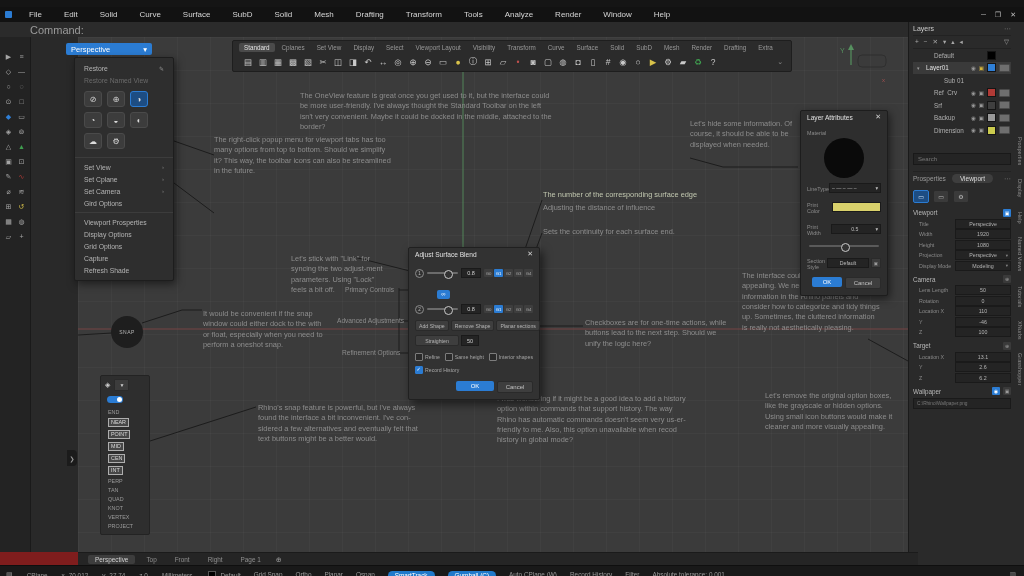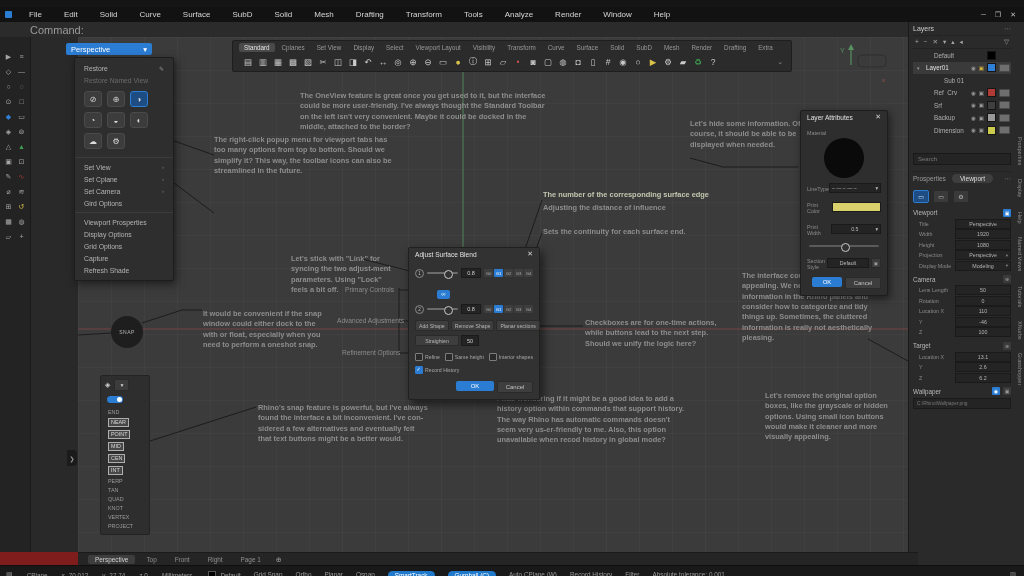--- a/index.html
+++ b/index.html
@@ -41,21 +41,21 @@
           box-shadow:2px 3px 8px rgba(0,0,0,.5);padding:4px 0;font-size:6.8px;color:#b4b4b4;}
   .vpitem{display:flex;align-items:center;justify-content:space-between;padding:2.5px 9px;}
   .vpitem .sub{color:#808080;font-size:6px;}
   .vpitem.dis{color:#6a6a6a;}
   .vpsep{height:1px;background:#3c3c3c;margin:3px 0;}
   .dmgrid{display:flex;flex-wrap:wrap;gap:5px;padding:5px 9px;width:80px;}
   .dmico{width:16px;height:14px;background:#3c3c3c;border:1px solid #4a4a4a;border-radius:3px;
          display:flex;align-items:center;justify-content:center;font-size:8px;color:#dcdcdc;}
   .dmico.on{border-color:#2b7cd3;background:#1d4d83;}
   
-  .note{position:absolute;font-size:7.4px;line-height:1.4;color:#8d8d8d;font-weight:bold;}
+  .note{position:absolute;font-size:7.4px;line-height:1.4;color:#8d8d8d;}
   .note.bright{color:#c2c8b0;}
   .slabel{position:absolute;font-size:6.6px;color:#8d8d8d;}
   
   .dlg{left:408px;top:240px;width:130px;background:#323232;border:1px solid #202020;border-radius:2px;
        box-shadow:3px 4px 10px rgba(0,0,0,.55);}
   .dlghead{display:flex;align-items:center;justify-content:space-between;height:12px;padding:0 6px;
            font-size:6.6px;color:#e0e0e0;}
   .dlgx{color:#cfcfcf;font-size:7px;}
   .dlgbody{padding:4px 6px 6px;}
   .srow{display:flex;align-items:center;gap:3px;margin:4px 0;}

